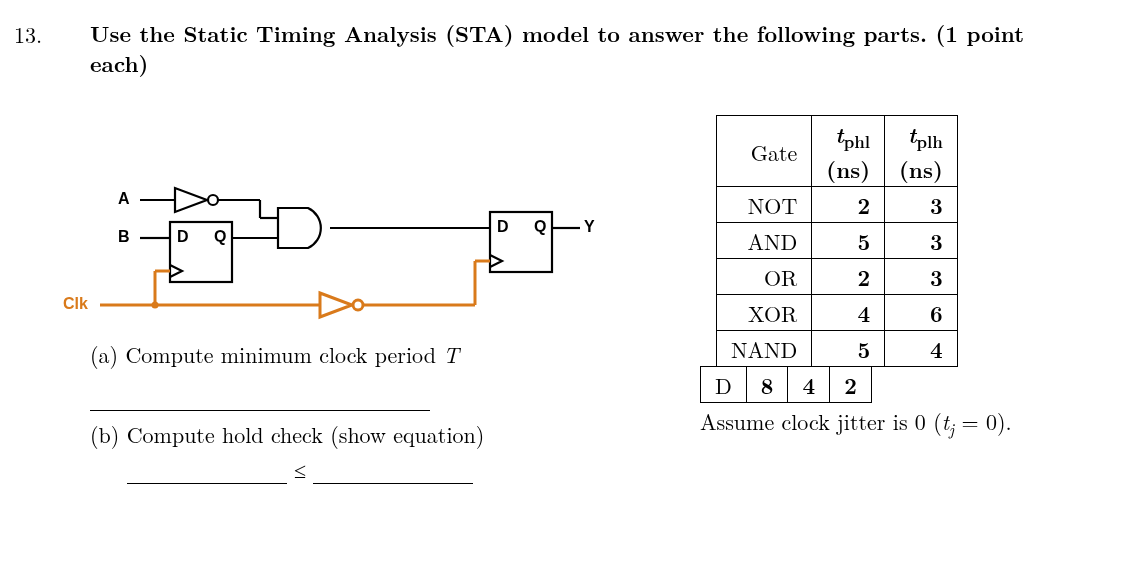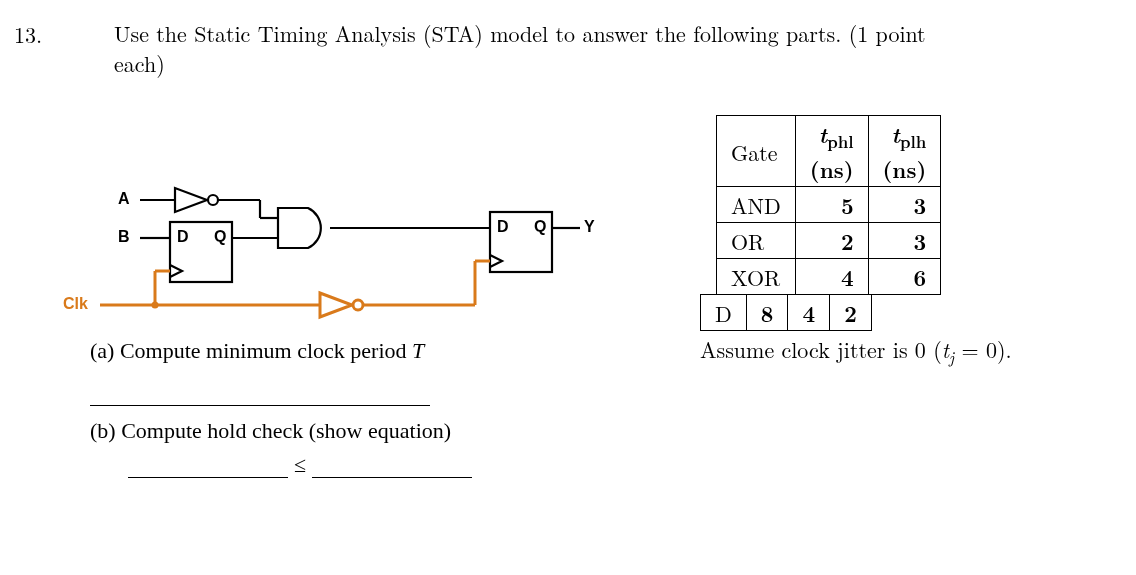--- a/index.html
+++ b/index.html
@@ -18,40 +18,40 @@
     height: 423px;
     padding: 18px 50px 0 50px;
     box-sizing: border-box;
   }
   .qnum {
     position: absolute;
     left: 14px;
     top: 18px;
   }
   .qtext {
-    margin-left: 64px;
+    margin-left: 40px;
     line-height: 1.35;
+    font-weight: bold;
   }
   .circuit {
     position: absolute;
     left: 60px;
     top: 170px;
     width: 520px;
     height: 160px;
   }
   .label {
     font-family: Arial, Helvetica, sans-serif;
     font-size: 16px;
     font-weight: bold;
     position: absolute;
   }
   .sub-a, .sub-b {
     position: absolute;
     left: 90px;
-    font-family: Liberation Serif, serif;
   }
   .sub-a { top: 338px; }
   .sub-b { top: 418px; }
   .blank-line {
     border-bottom: 1.2px solid #000;
     width: 340px;
     height: 1.7em;
     display: inline-block;
     vertical-align: bottom;
   }
@@ -65,21 +65,21 @@
     left: 700px;
     top: 115px;
   }
   table.data {
     border-collapse: collapse;
     font-size: 22px;
   }
   table.data td, table.data th {
     border: 1.2px solid #000;
     padding: 2px 14px 2px 14px;
-    text-align: left;
+    text-align: right;
     font-weight: normal;
   }
   table.data td.num, table.data th.num {
     text-align: right;
     font-weight: bold;
   }
   .sub { font-size: 0.75em; vertical-align: sub; }
   .note {
     margin-top: 2px;
     font-size: 22px;
@@ -178,33 +178,43 @@
         <td class="num">
           <span class="ital">t</span><span class="sub">phl</span><br>
           <span>(ns)</span>
         </td>
         <td class="num">
           <span class="ital">t</span><span class="sub">plh</span><br>
           <span>(ns)</span>
         </td>
       </tr>
       <tr>
+            <td>NOT</td>
+            <td class="num">2</td>
+            <td class="num">3</td>
+          </tr>
+      <tr>
             <td>AND</td>
             <td class="num">5</td>
             <td class="num">3</td>
           </tr>
       <tr>
             <td>OR</td>
             <td class="num">2</td>
             <td class="num">3</td>
           </tr>
       <tr>
             <td>XOR</td>
             <td class="num">4</td>
             <td class="num">6</td>
+          </tr>
+      <tr>
+            <td>NAND</td>
+            <td class="num">5</td>
+            <td class="num">4</td>
           </tr>
     </tbody>
       </table>
 
     <table class="data" style="margin-top:-1px;">
       <tbody>
       <tr>
             <td>D</td>
             <td class="num">8</td>
             <td class="num">4</td>

